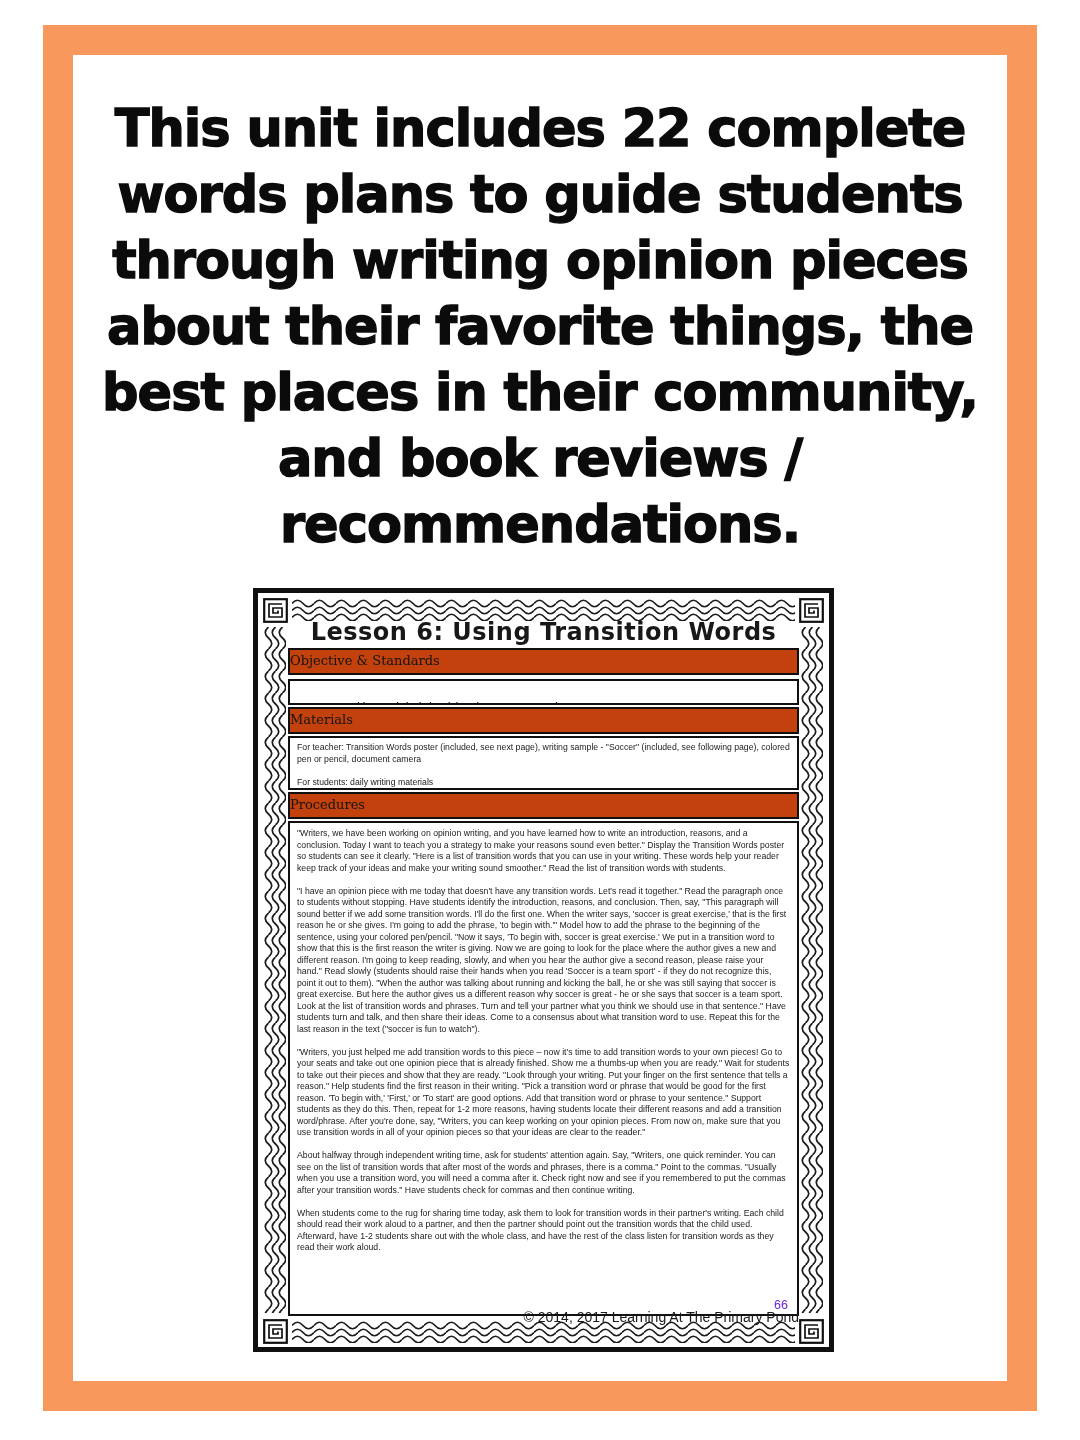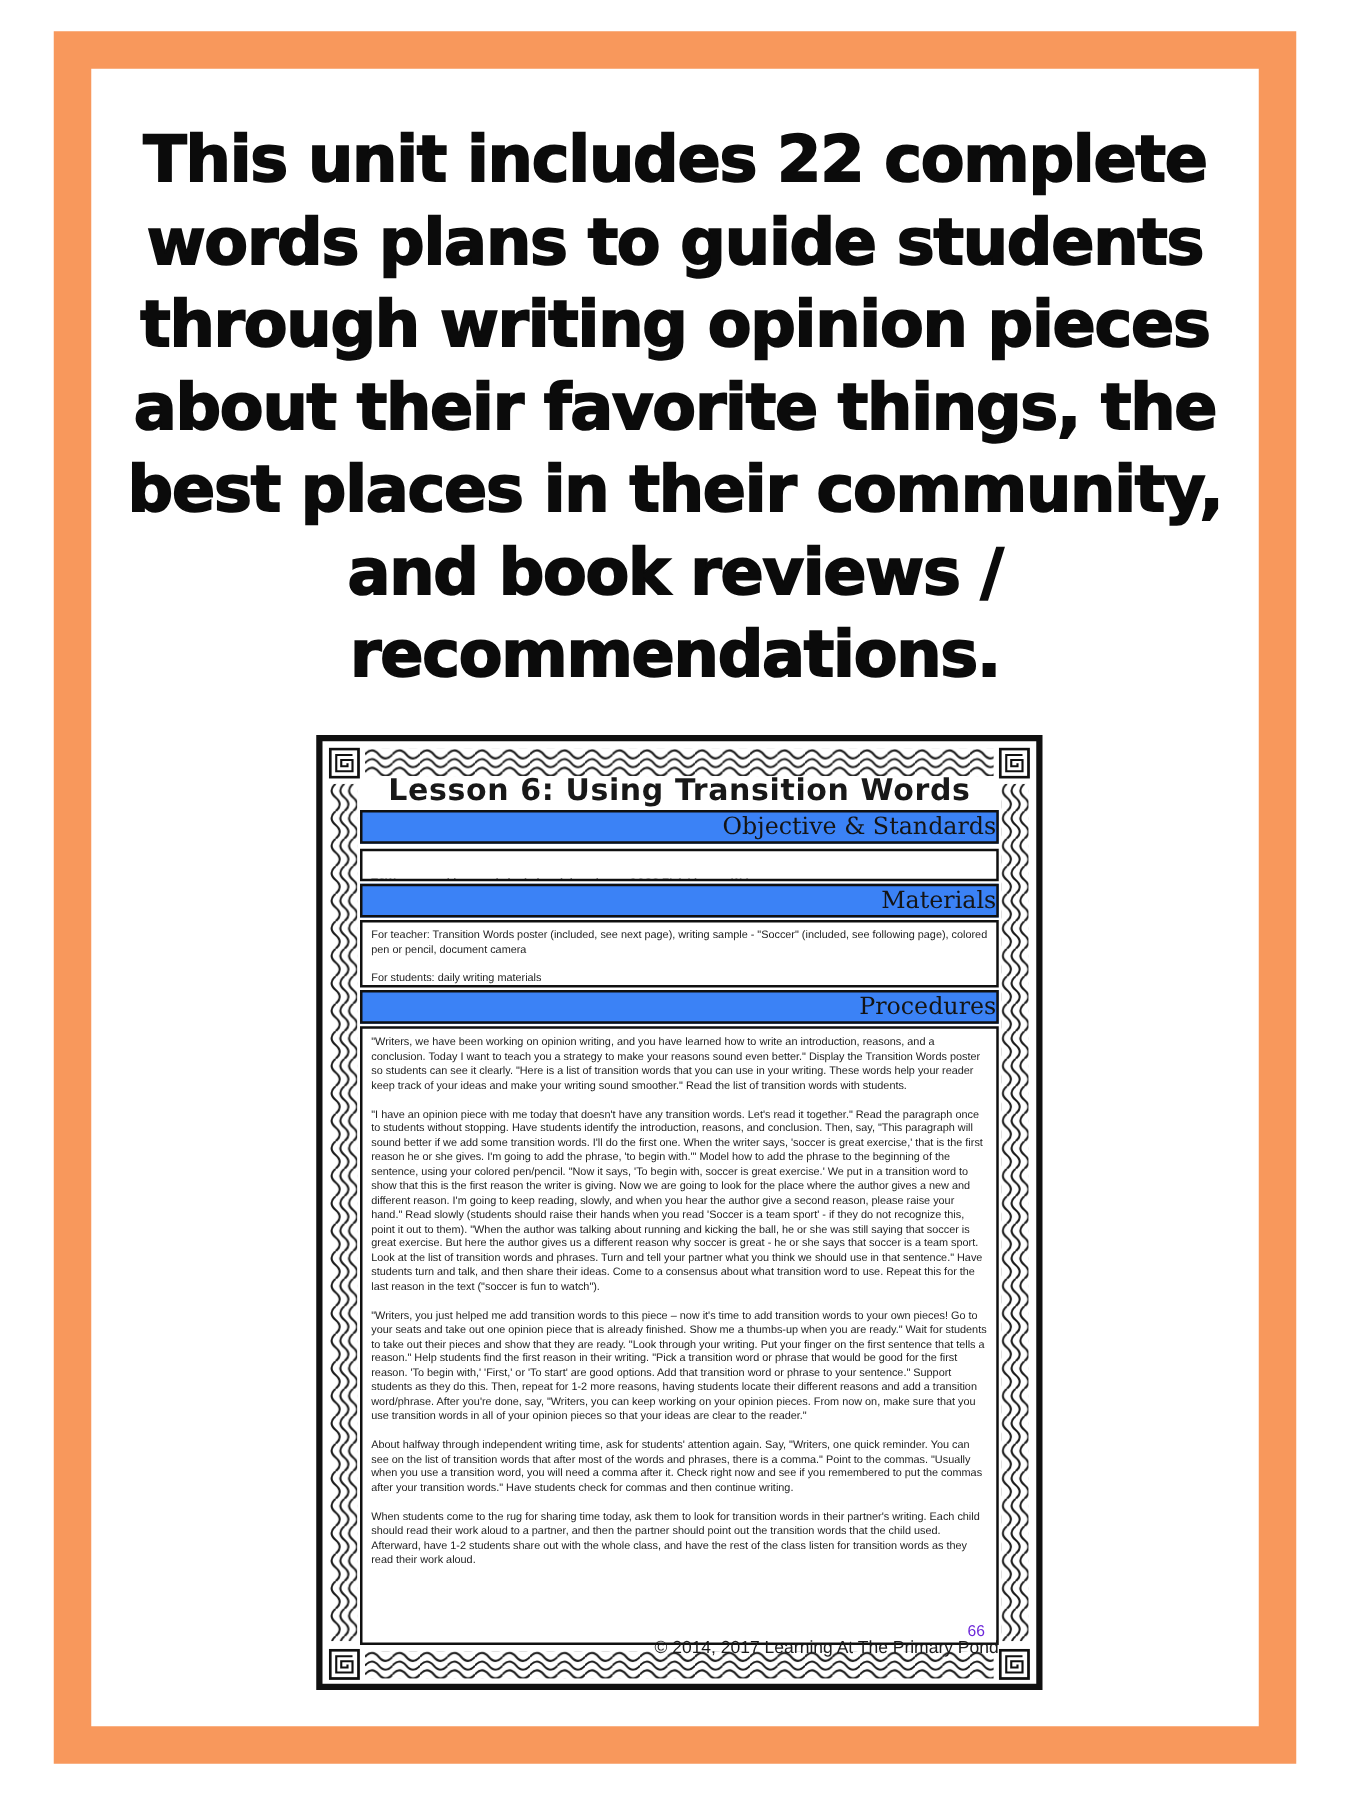--- a/index.html
+++ b/index.html
@@ -64,29 +64,29 @@
     text-align: center;
     font-family: "DejaVu Sans", sans-serif;
     font-weight: bold;
     font-size: 24px;
     line-height: 28px;
     letter-spacing: 0.5px;
     color: #181818;
   }
   .bar {
     height: 27px;
-    background: #3b82f6;
+    background: #c2410c;
     border: 2px solid #101010;
-    text-align: right;
+    text-align: left;
     font-family: "DejaVu Serif", serif;
-    font-size: 19px;
+    font-size: 13px;
     line-height: 22px;
     color: #141414;
   }
-  .bar.gap2 { margin-top: 2px; padding-left: 44px; }
+  .bar.gap2 { margin-top: 2px; }
   .tbox {
     background: #ffffff;
     border: 2px solid #101010;
     font-size: 8.7px;
     line-height: 11.5px;
     color: #222;
     padding: 2px 7px;
     margin-top: 2px;
     overflow: hidden;
   }

